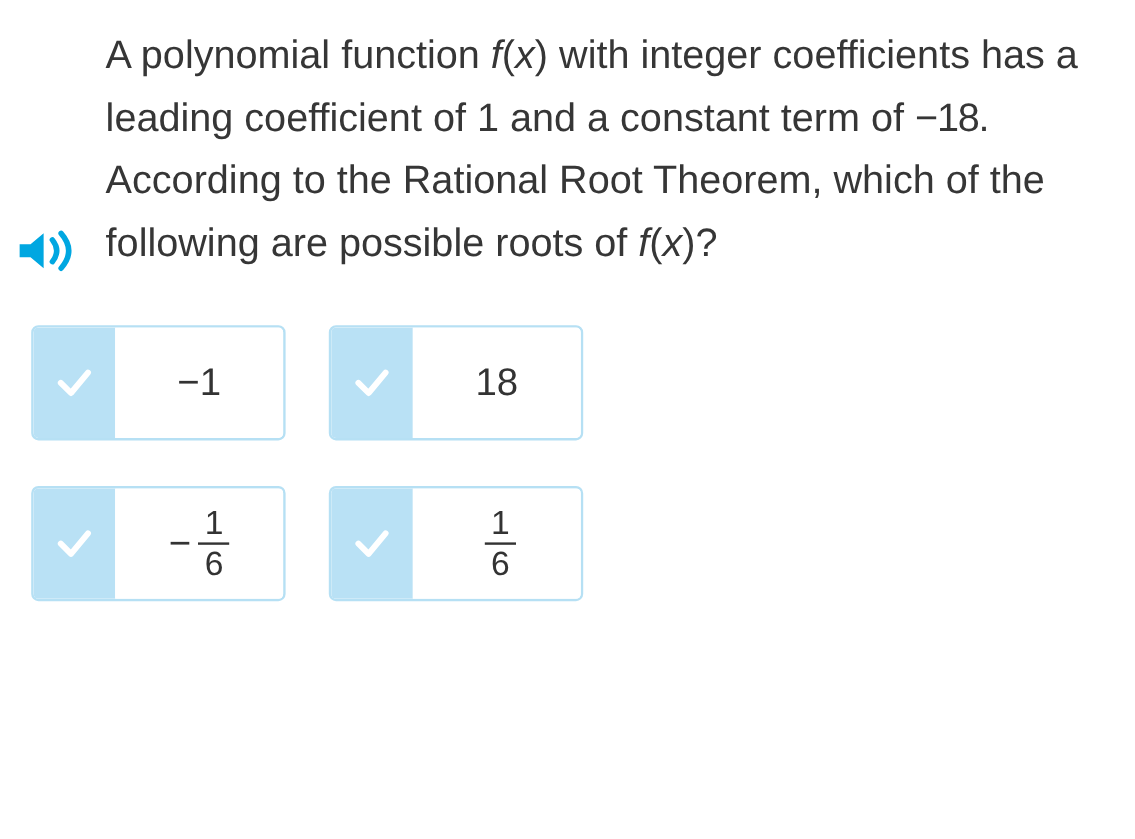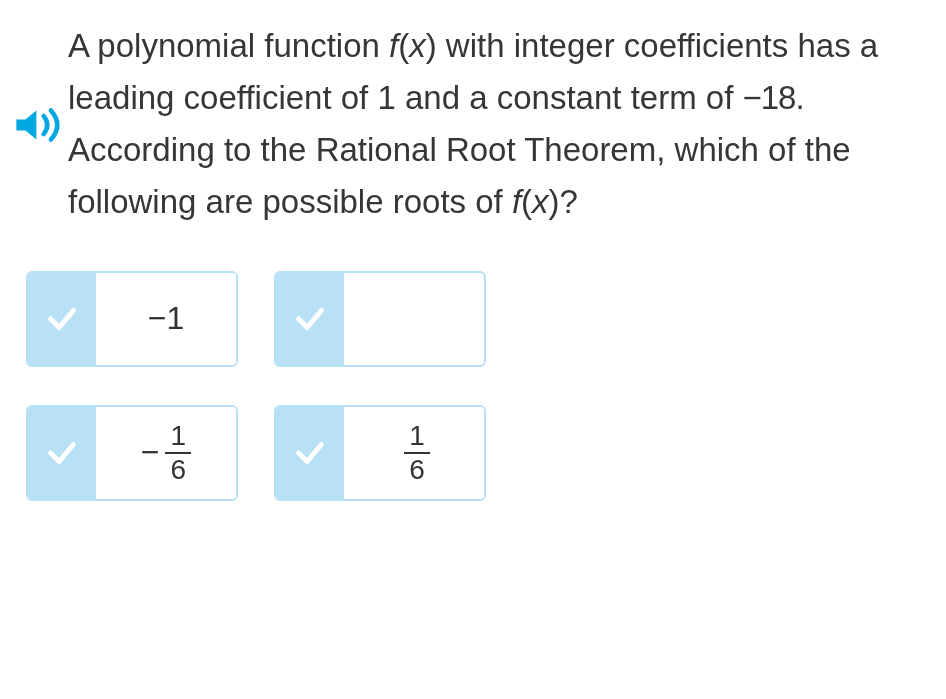--- a/index.html
+++ b/index.html
@@ -6,22 +6,22 @@
   body {
     font-family: Verdana, Geneva, sans-serif;
     background: #ffffff;
     width: 946px;
     height: 699px;
     padding: 20px 12px;
     color: #333333;
   }
   .question-block {
     display: flex;
-    align-items: center;
-    gap: 0;
+    align-items: flex-end;
+    gap: 20px;
     margin-bottom: 42px;
   }
   .audio-icon {
     flex-shrink: 0;
     width: 56px;
     height: 40px;
     display: flex;
     align-items: center;
     justify-content: center;
     margin-top: 2px;
@@ -110,20 +110,23 @@
       <span>−1</span>
     </div>
   </div>
 
   <div class="answer">
     <div class="check-col">
       <svg viewBox="0 0 24 24">
         <path d="M4 12 L10 18 L20 6" stroke="#ffffff" stroke-width="3.5" fill="none" stroke-linecap="round" stroke-linejoin="round"></path>
       </svg>
     </div>
+    <div class="value-col">
+      <span>18</span>
+    </div>
   </div>
 
   <div class="answer">
     <div class="check-col">
       <svg viewBox="0 0 24 24">
         <path d="M4 12 L10 18 L20 6" stroke="#ffffff" stroke-width="3.5" fill="none" stroke-linecap="round" stroke-linejoin="round"></path>
       </svg>
     </div>
     <div class="value-col">
       <span class="frac">

